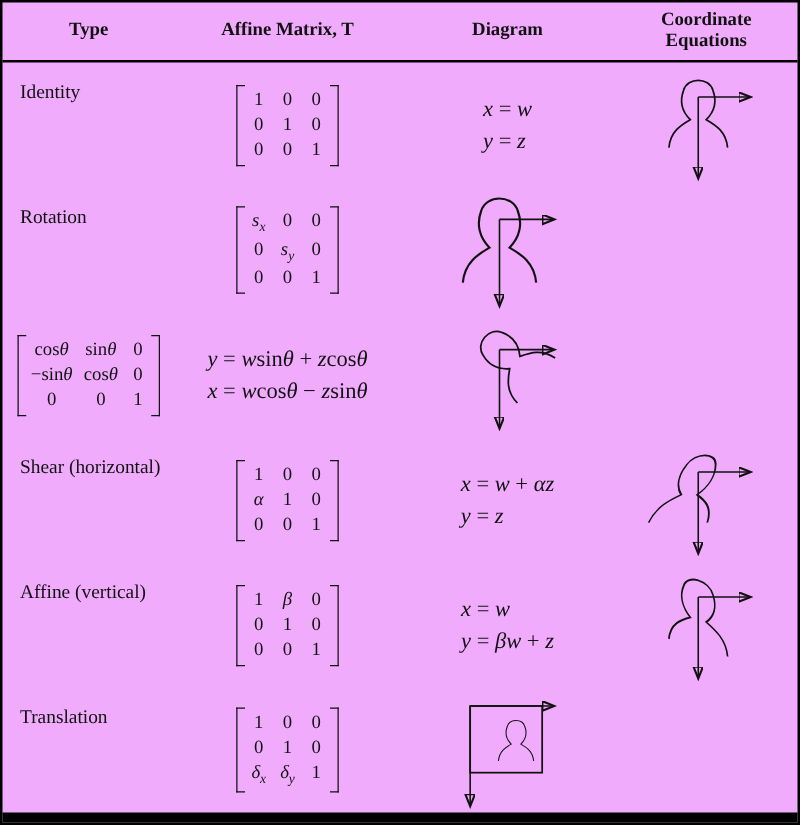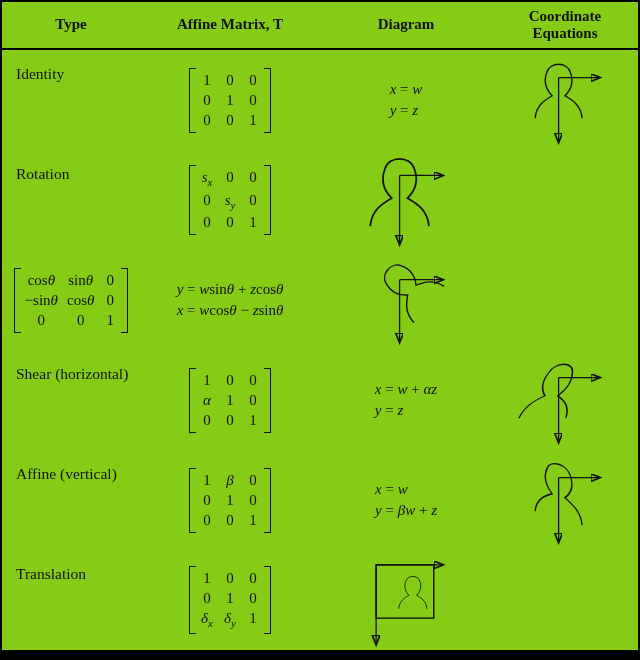--- a/index.html
+++ b/index.html
@@ -1,18 +1,18 @@
 <!DOCTYPE html>
 <html><head>
 <meta charset="utf-8">
 <style>
   html,body { margin:0; padding:0; background:#e8e8e8; }
   .page {
     width:640px; height:660px; box-sizing:border-box;
-    background:#84cc16; border:2px solid #000;
+    background:#f0abfc; border:2px solid #000;
     font-family:"Liberation Serif", serif; color:#111;
     display:flex; flex-direction:column; position:relative;
     margin:0 auto;
     justify-content:flex-end;
   }
   .thead {
     display:grid; grid-template-columns:138px 180px 172px 146px;
     align-items:center; min-height:42px;
     border-bottom:2px solid #000; padding:2px 0;
   }
@@ -35,21 +35,21 @@
     padding:5px 11px; font-size:15px; line-height:1;
   }
   .matrix::before, .matrix::after {
     content:""; position:absolute; top:0; bottom:0; width:6px;
     border:1.5px solid #111;
   }
   .matrix::before { left:0; border-right:none; }
   .matrix::after  { right:0; border-left:none; }
   .mcell { text-align:center; min-width:14px; }
   .eq-cell { text-align:center; }
-  .eq-inner { display:inline-block; text-align:left; font-size:15px; line-height:1.4; }
+  .eq-inner { display:inline-block; text-align:left; font-size:18px; line-height:1.4; }
   .diagram-cell { display:flex; justify-content:center; align-items:center; }
   .fig path, .fig line, .fig rect { stroke:#111; fill:none; stroke-width:1.3; }
   .fig line { stroke-width:1.2; }
   .bottom-rule {
     margin-top:auto; height:8px; background:#000; width:100%;
   }
   i { font-style:italic; }
   sub { font-size:0.72em; }
 </style>
 </head>

